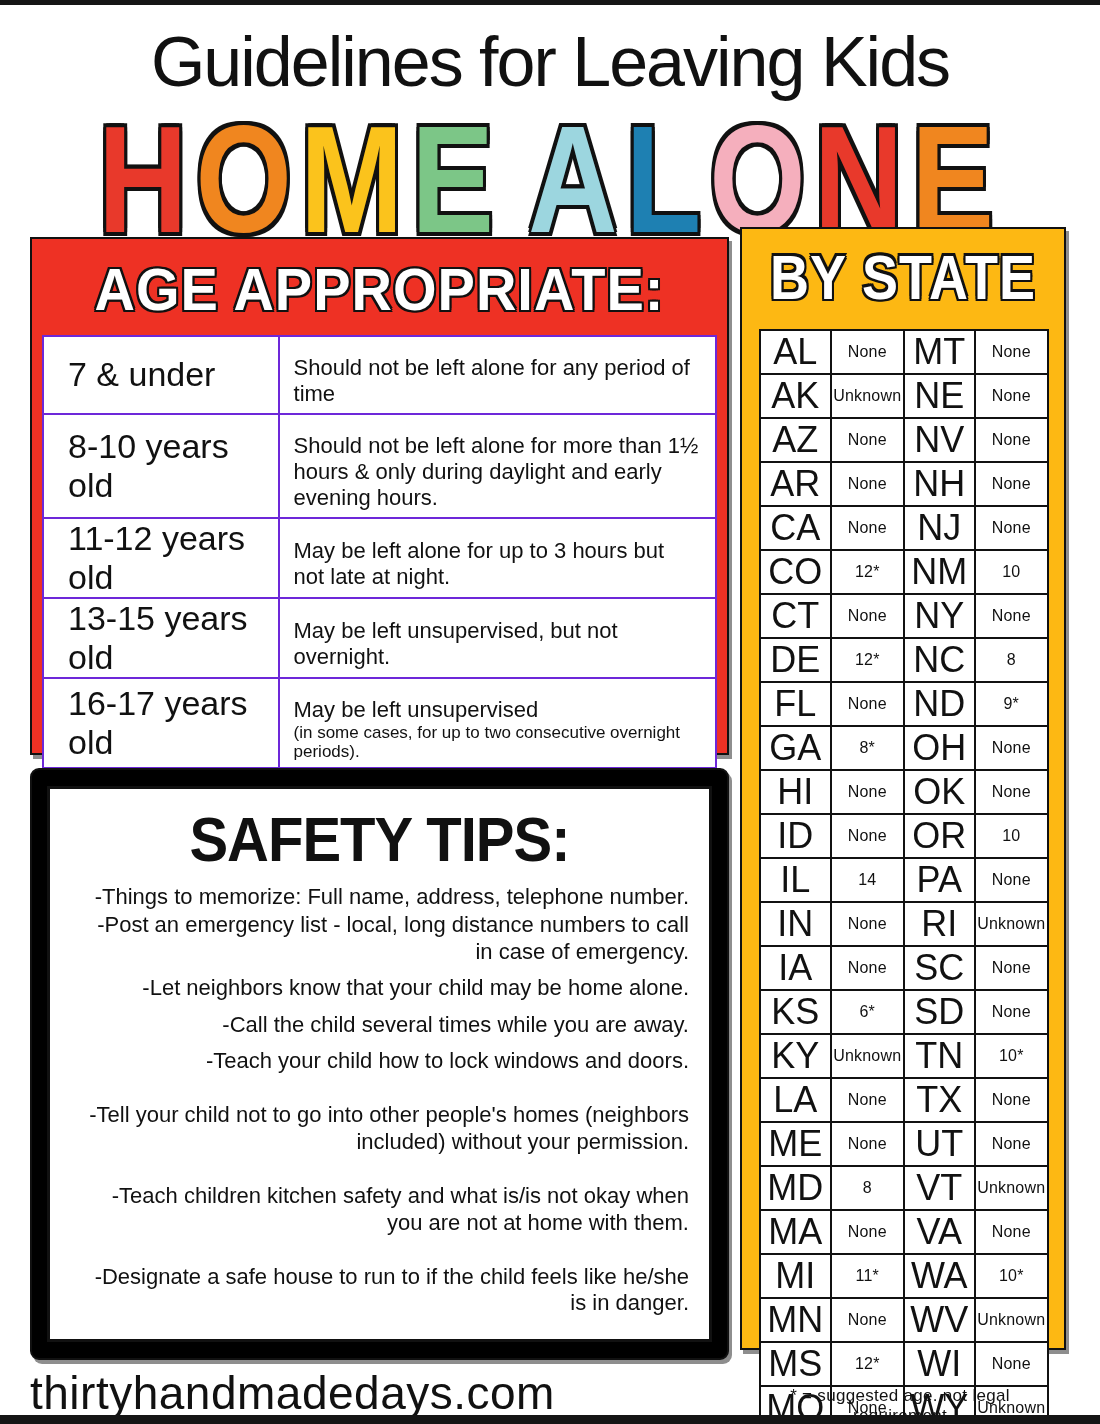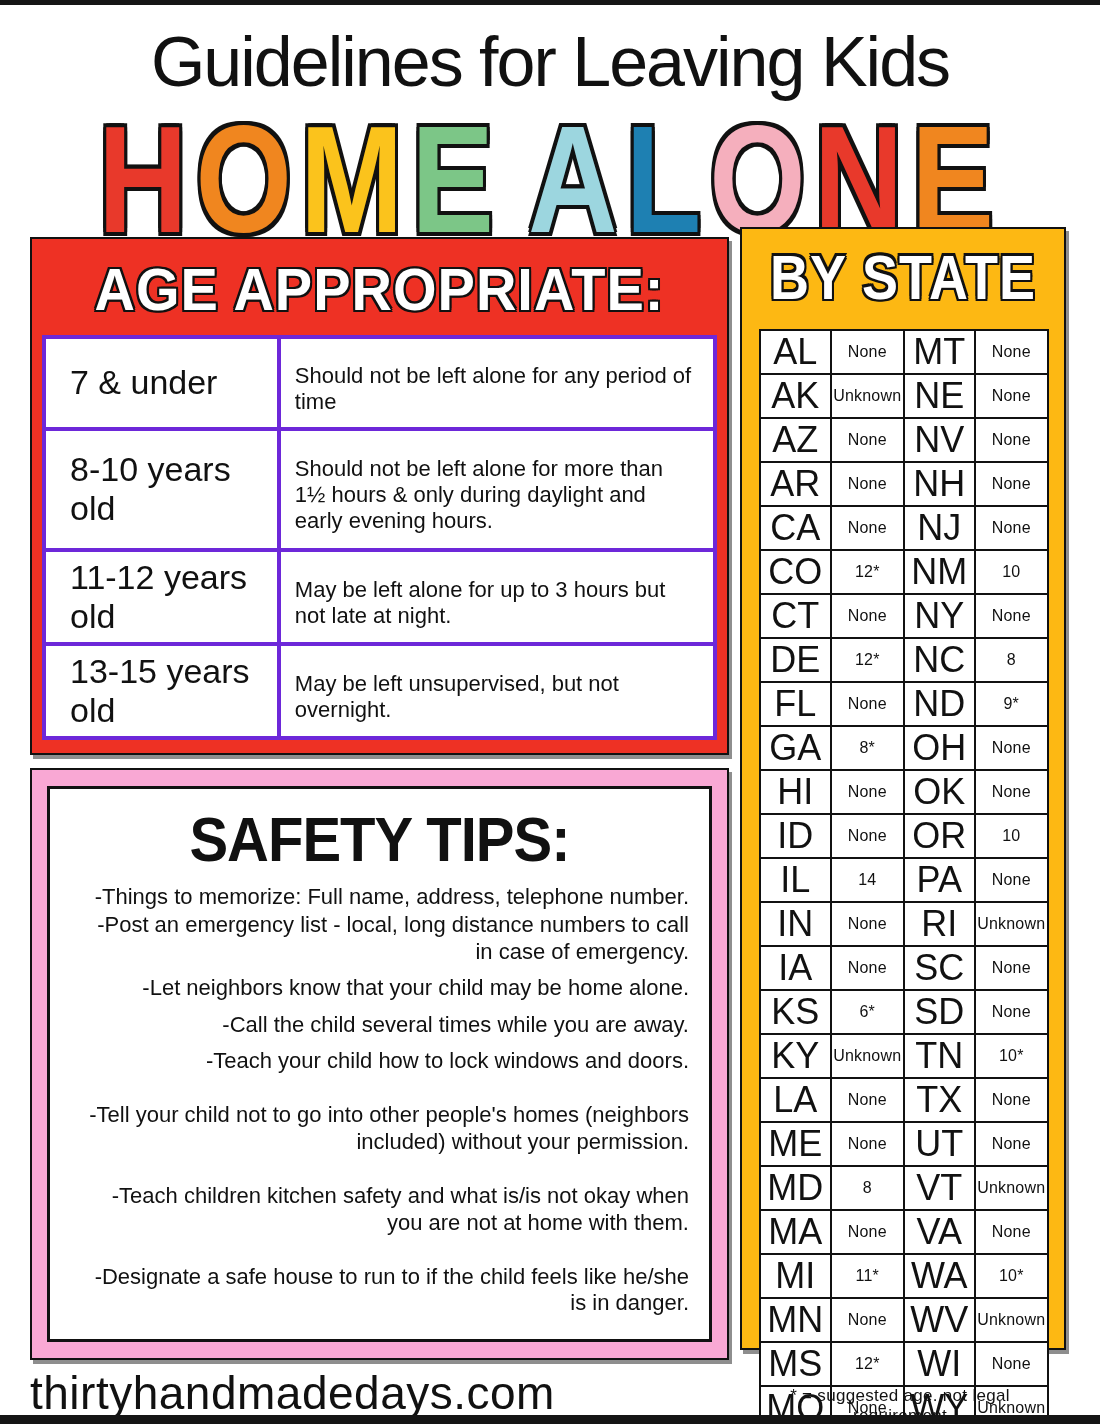--- a/index.html
+++ b/index.html
@@ -24,21 +24,21 @@
      text-shadow:-2px -2px 0 #111, 2px -2px 0 #111, -2px 2px 0 #111, 2px 2px 0 #111,
                  -2px 0 0 #111, 2px 0 0 #111, 0 -2px 0 #111, 0 2px 0 #111; }
 
   
   .age-box { position:absolute; left:30px; top:237px; width:699px; height:518px;
              background:#EE3124; border:2px solid #111; box-shadow:3px 4px 0 #8e8e8e; }
   .age-heading { margin-top:16px; text-align:center; font-size:56px; font-weight:bold;
                  letter-spacing:1px; transform:scaleY(1.05); transform-origin:center top; }
   .age-table-wrap { position:absolute; left:10px; right:10px; top:96px; bottom:13px; }
   .age-table { width:100%; height:100%; border-collapse:collapse; table-layout:fixed; background:#fff; }
-  .age-table td { border:4px solid #6d28d9; vertical-align:middle; }
+  .age-table td { border:2px solid #6d28d9; vertical-align:middle; }
   td.age-cell  { width:35%; font-size:34px; padding-left:24px; }
   td.rule-cell { padding:18px 16px 6px 14px; }
   .rule-main { font-size:22px; line-height:1.18; }
   .rule-note { font-size:17px; line-height:1.12; }
   .rule-note:empty { display:none; }
 
   
   .safety-box { position:absolute; left:30px; top:768px; width:699px; height:592px;
                 background:#7BCBC8; border:2px solid #111; box-shadow:3px 4px 0 #8e8e8e; }
   .safety-inner { position:absolute; left:15px; right:15px; top:16px; bottom:16px;
@@ -106,26 +106,33 @@
   </tr>
 
   <tr>
     <td class="age-cell">13-15 years old</td>
     <td class="rule-cell">
       <div class="rule-main">May be left unsupervised, but not overnight.</div>
 
     </td>
   </tr>
 
+  <tr>
+    <td class="age-cell">16-17 years old</td>
+    <td class="rule-cell">
+      <div class="rule-main">May be left unsupervised</div>
+      <div class="rule-note">(in some cases, for up to two consecutive overnight periods).</div>
+    </td>
+  </tr>
 </tbody>
       </table>
     </div>
   </div>
 
-  <div class="safety-box" style="background: #f9a8d4;">
+  <div class="safety-box" style="background: #000000; border-radius: 9px;">
     <div class="safety-inner">
       <div class="safety-heading">SAFETY TIPS:</div>
       <ul class="tips">
           <li>-Things to memorize: Full name, address, telephone number.</li>
           <li>-Post an emergency list - local, long distance numbers to call in case of emergency.</li>
           <li>-Let neighbors know that your child may be home alone.</li>
           <li>-Call the child several times while you are away.</li>
           <li>-Teach your child how to lock windows and doors.</li>
           <li>-Tell your child not to go into other people's homes (neighbors included) without your permission.</li>
           <li>-Teach children kitchen safety and what is/is not okay when you are not at home with them.</li>

